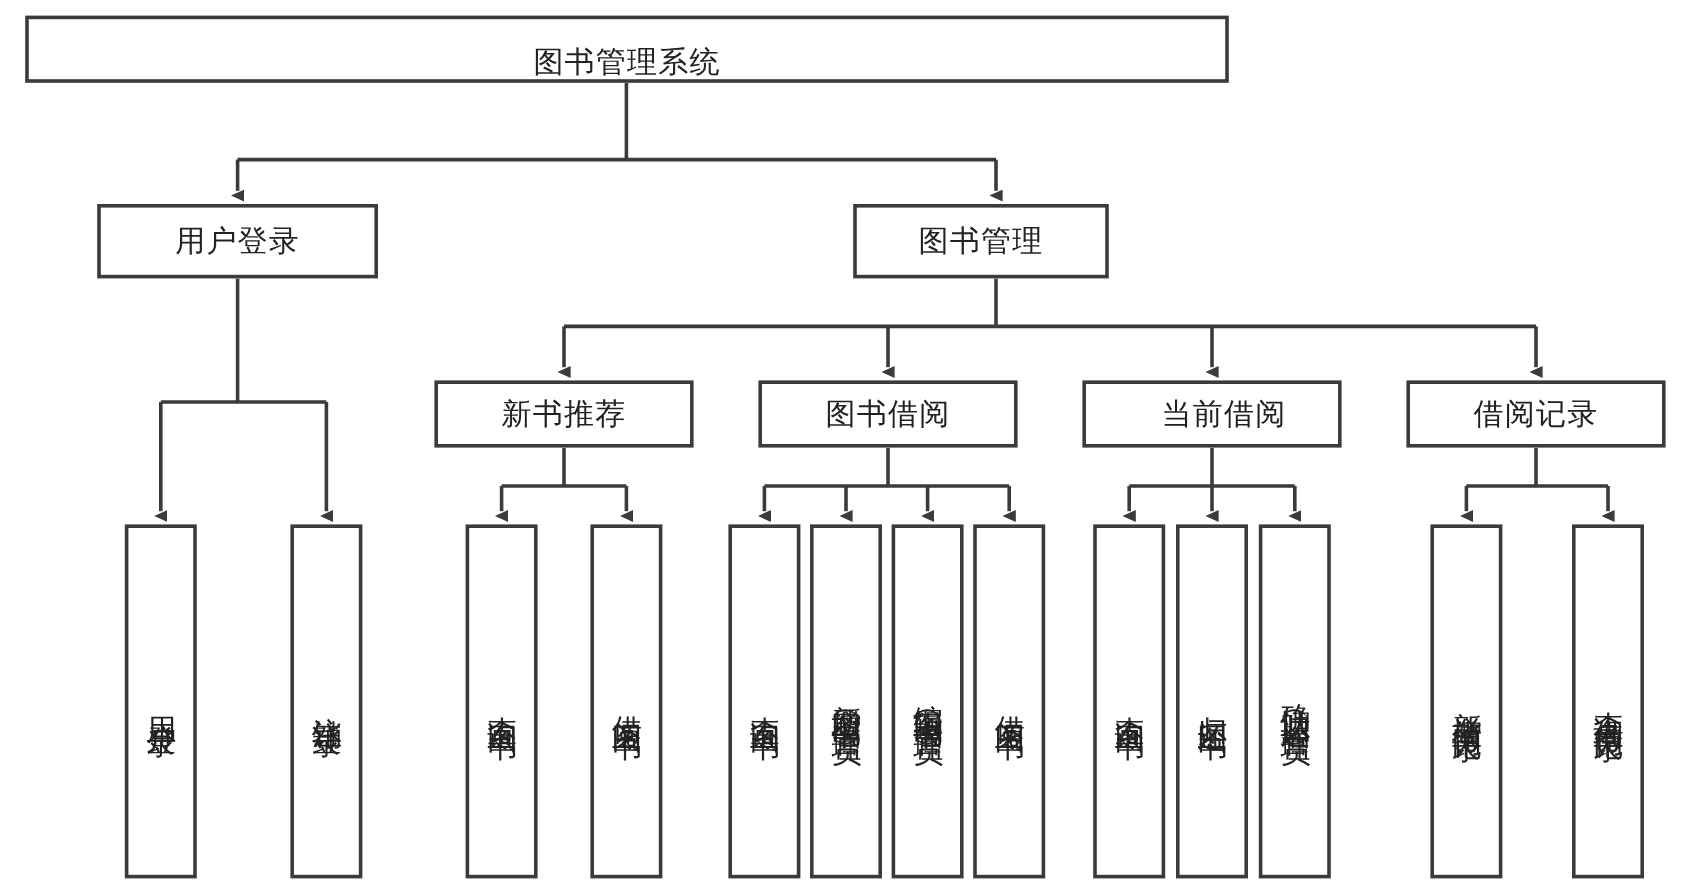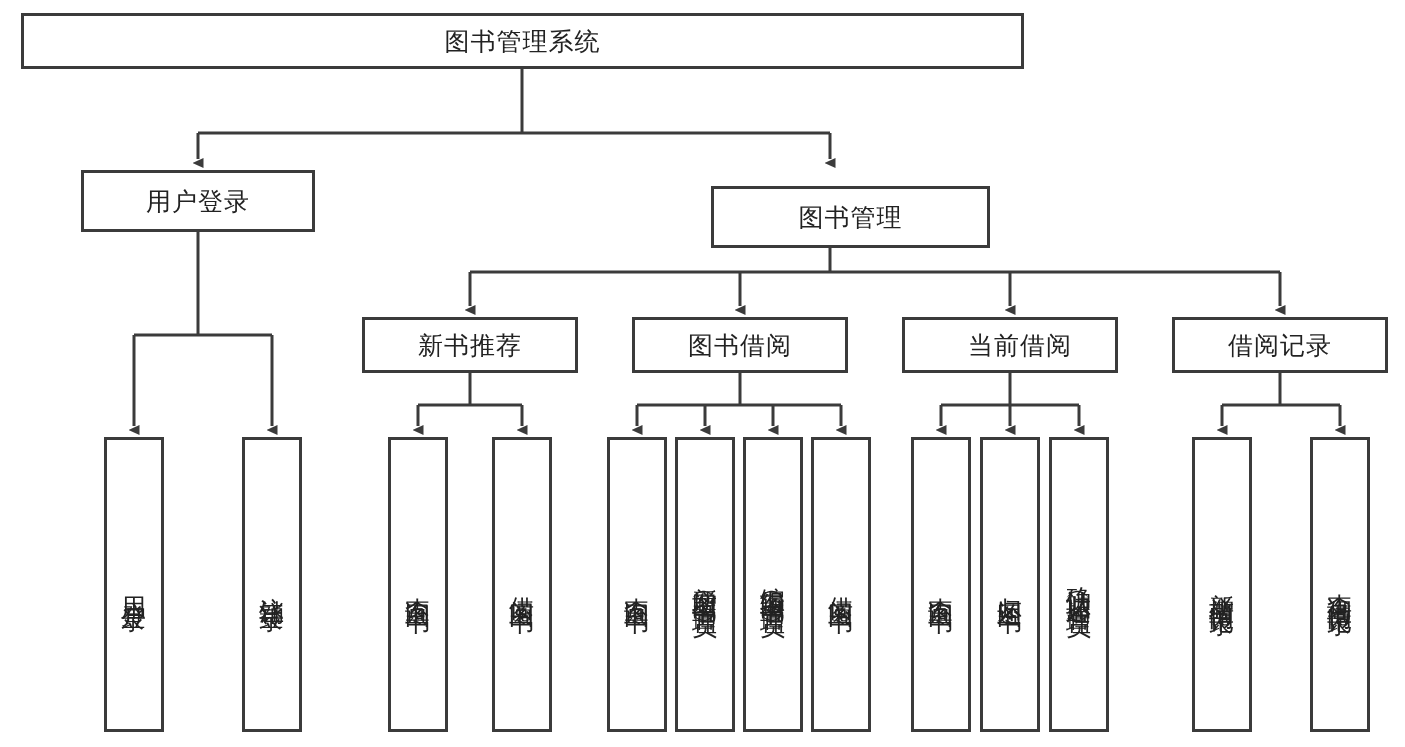--- a/index.html
+++ b/index.html
@@ -111,28 +111,28 @@
       <path d="M1010,405 L1010,426" marker-end="url(#arrow)"></path>
       <path d="M1079,405 L1079,426" marker-end="url(#arrow)"></path>
 
       <path d="M1280,373 L1280,405"></path>
       <path d="M1222,405 L1340,405"></path>
       <path d="M1222,405 L1222,426" marker-end="url(#arrow)"></path>
       <path d="M1340,405 L1340,426" marker-end="url(#arrow)"></path>
     </g>
   </svg>
 
-  <div class="node h" style="left:21px; top:13px; width:1003px; height:56px;">
+  <div class="node h" style="left:21px; top:13px; width:1003px; height:56px;align-items:flex-end;">
     <span class="txt">图书管理系统</span>
   </div>
 
   <div class="node h" style="left:81px; top:170px; width:234px; height:62px;">
     <span class="txt">用户登录</span>
   </div>
-  <div class="node h" style="left:711px; top:170px; width:279px; height:62px;margin-top:16px;">
+  <div class="node h" style="left:711px; top:170px; width:213px; height:62px;">
     <span class="txt">图书管理</span>
   </div>
 
   <div class="node h" style="left:632px; top:317px; width:216px; height:56px;">
     <span class="txt">图书借阅</span>
   </div>
   <div class="node h" style="left:362px; top:317px; width:216px; height:56px;">
     <span class="txt">新书推荐</span>
   </div>
   <div class="node h" style="left:902px; top:317px; width:216px; height:56px;padding-left:20px;">

